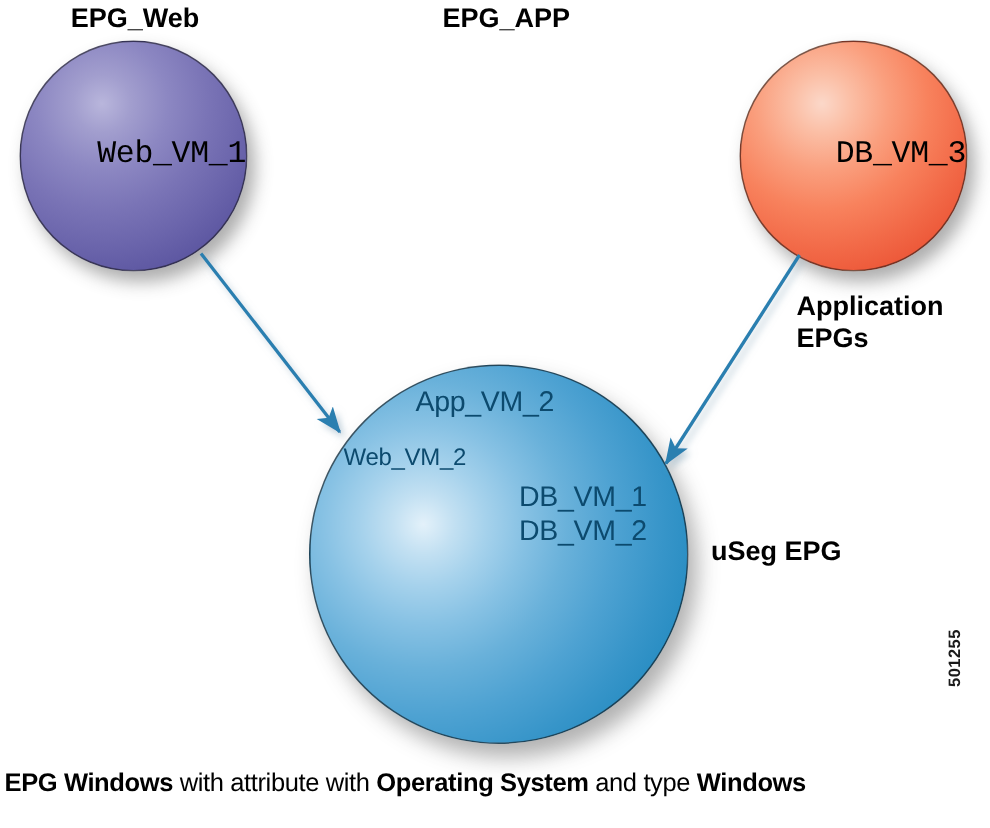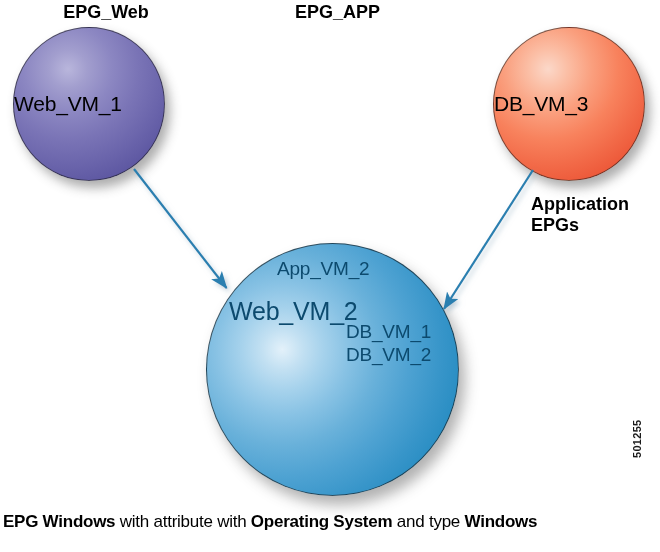--- a/index.html
+++ b/index.html
@@ -25,25 +25,26 @@
     position: absolute;
     border-radius: 50%;
     box-sizing: border-box;
     border: 1px solid rgba(20,20,20,0.55);
     box-shadow: 5px 7px 11px rgba(60,60,60,0.42);
   }
   .sphere-label {
     position: absolute;
     left: 0;
     right: 0;
-    text-align: left;
+    text-align: right;
     color: #000;
     font-weight: 400;
     white-space: nowrap;
     letter-spacing: -0.2px;
+    font-family: Liberation Mono, monospace;
   }
 
   
   #sphere-web {
     left: 13px; top: 27px; width: 152px; height: 154px;
     background:
       radial-gradient(circle at 36% 27%,
         #b9b6dc 0%,
         #a29ece 13%,
         #8c87c2 30%,
@@ -103,34 +104,34 @@
   }
   .useg-text {
     position: absolute;
     color: #0c4a6e;
     font-size: 18px;
     font-weight: 400;
     white-space: nowrap;
     letter-spacing: -0.2px;
   }
   #useg-app-vm2  { left: 277px; top: 258px; font-size: 19px; }
-  #useg-web-vm2  { left: 229px; top: 297px; font-size: 25px; }
+  #useg-web-vm2  { left: 229px; top: 297px; font-size: 16px; }
   #useg-db-vm1   { left: 346px; top: 321px; font-size: 19px; }
   #useg-db-vm2   { left: 346px; top: 344px; font-size: 19px; }
 
   
   .group-title {
     position: absolute;
     color: #000;
     font-size: 18px;
     font-weight: bold;
     white-space: nowrap;
     letter-spacing: 0px;
   }
-  #title-web { left: 56px;  top: 2px; width: 100px; text-align: center; }
+  #title-web { left: 40px;  top: 2px; width: 100px; text-align: center; }
   #title-app { left: 280px; top: 2px; width: 100px; text-align: right; }
   #title-db  { left: 523px; top: 2px; width: 100px; text-align: center; }
 
   
   #label-application-epgs {
     position: absolute;
     left: 531px; top: 194px;
     font-size: 18px; font-weight: bold; color: #000;
     line-height: 21px;
     white-space: pre-line;
@@ -226,18 +227,19 @@
     </g>
 
     <g filter="url(#softshadow)">
       <line x1="533" y1="170" x2="444" y2="309" stroke="#2a7fb0" stroke-width="2.2" marker-end="url(#ah)"></line>
     </g>
   </svg>
 
   <div id="label-application-epgs">Application
 EPGs</div>
 
+  <div id="label-useg-epg">uSeg EPG</div>
 
   <div id="doc-number">501255</div>
 
   <div id="caption"><b>EPG Windows</b><span class="reg"> with attribute with </span><b>Operating System</b><span class="reg"> and type </span><b>Windows</b></div>
 
 </div>
 
 </body></html>

